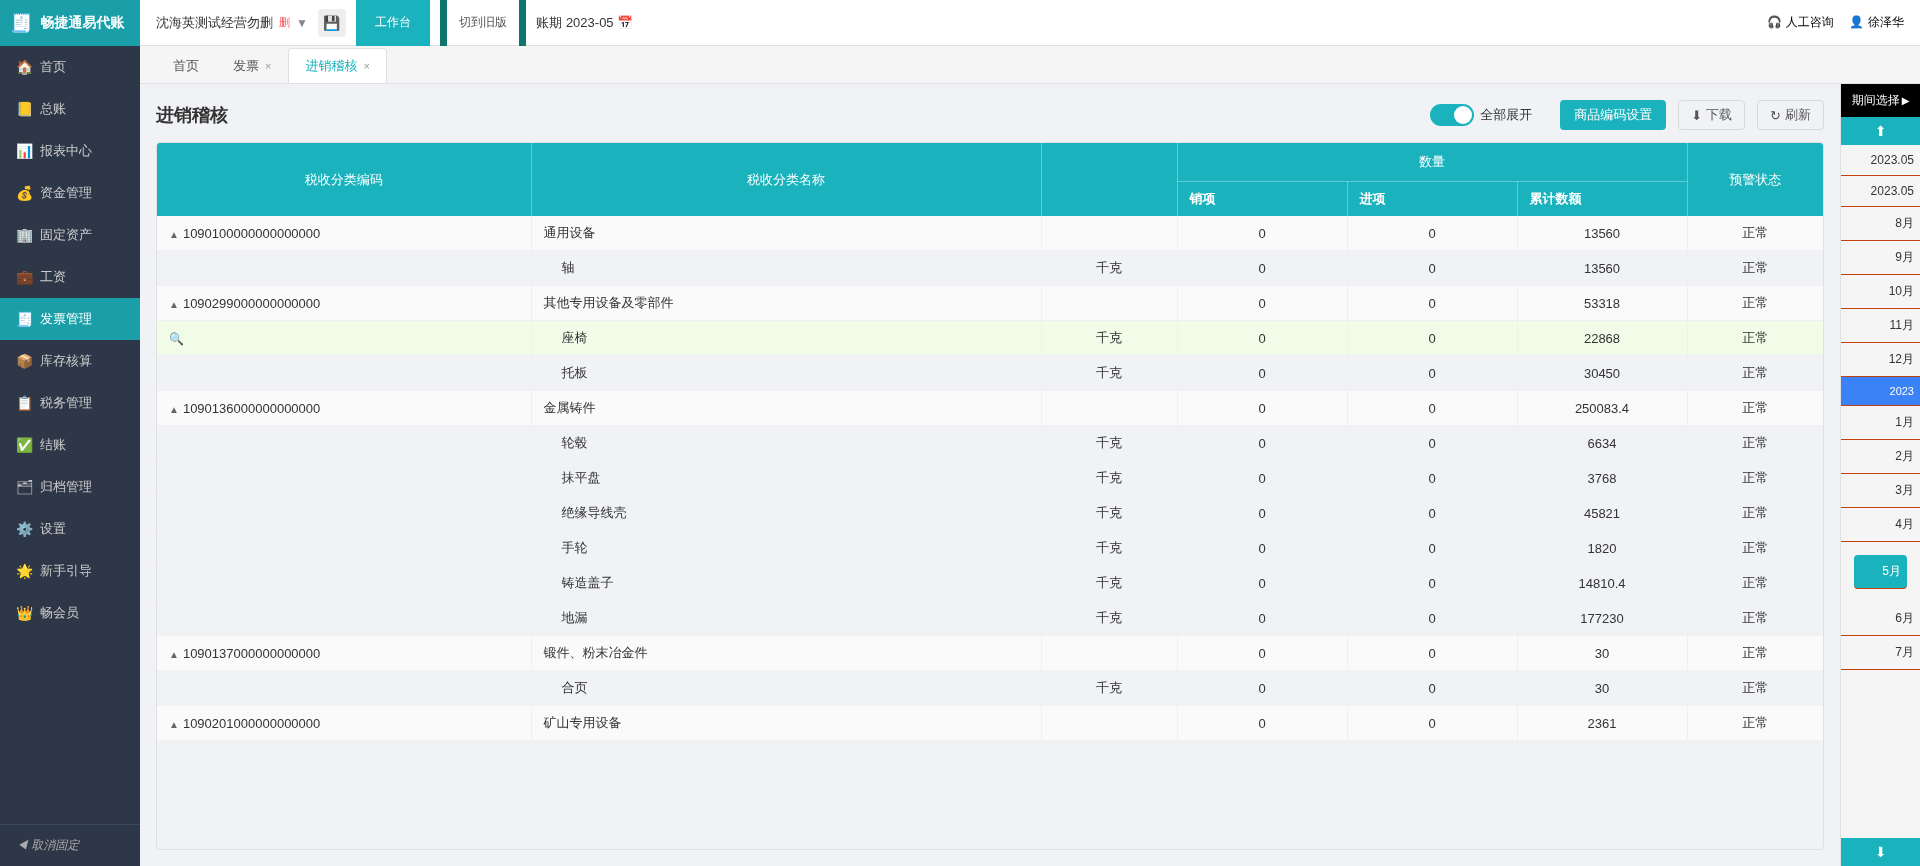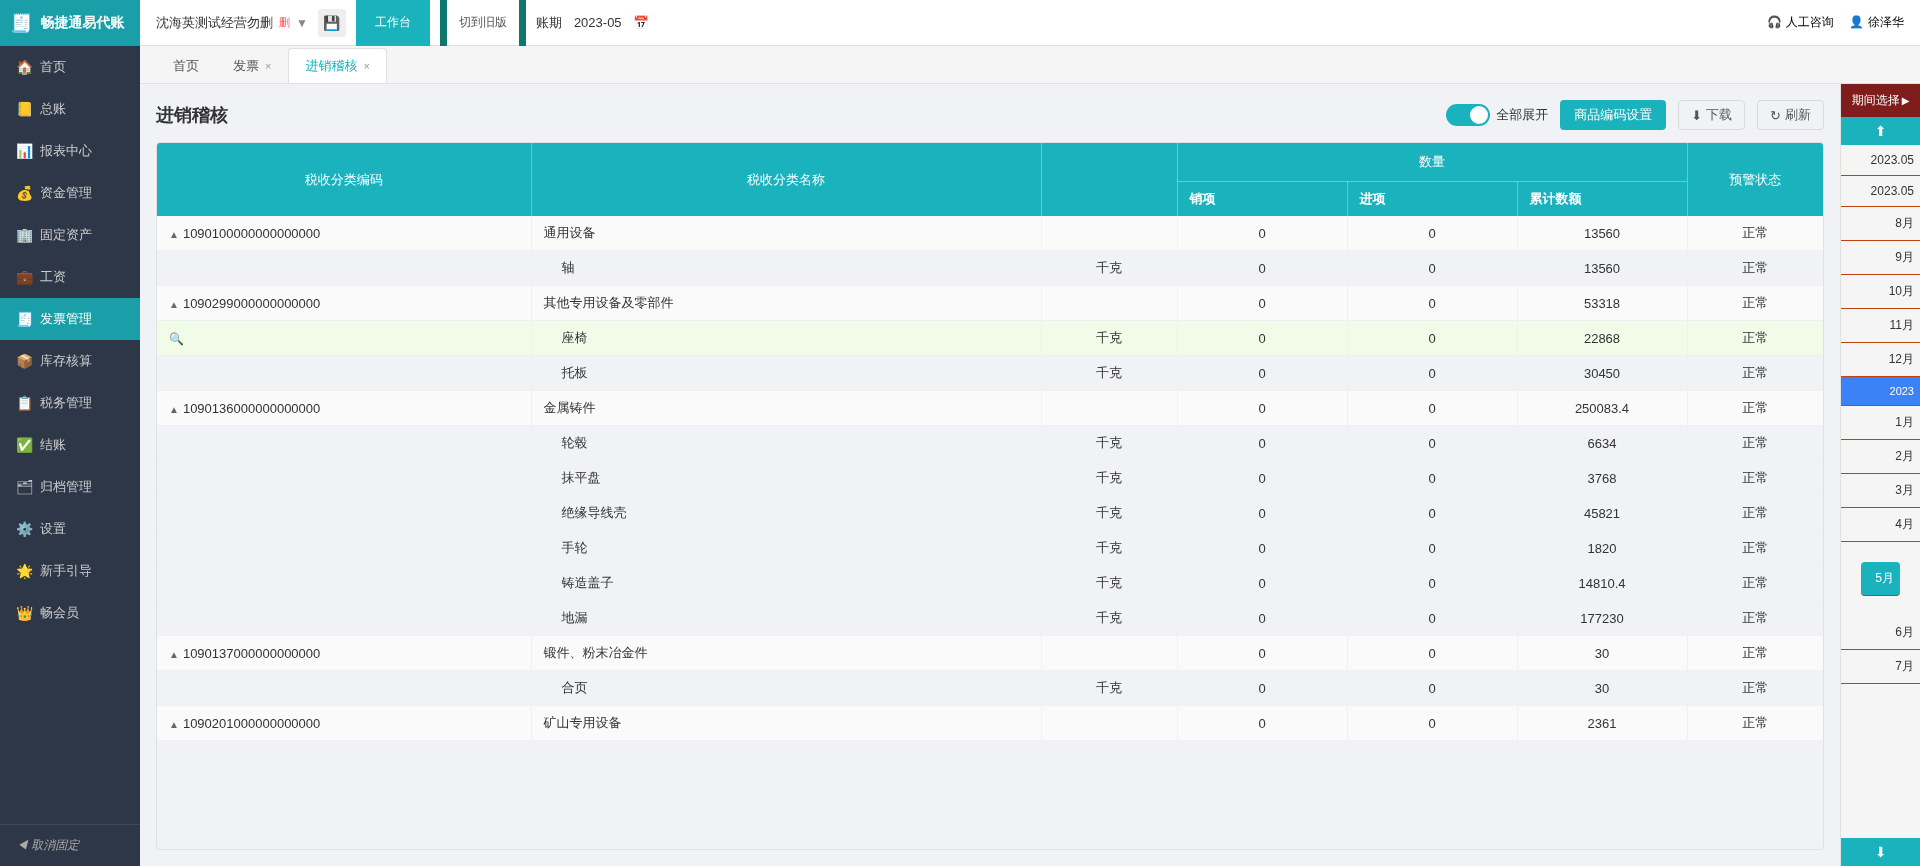--- a/index.html
+++ b/index.html
@@ -18,39 +18,39 @@
     .main { flex: 1; display: flex; flex-direction: column; overflow: hidden; }
 
     
     .topbar { background: #fff; border-bottom: 1px solid #e0e0e0; padding: 0 16px; height: 46px; display: flex; align-items: center; gap: 10px; }
     .topbar-company { display: flex; align-items: center; gap: 6px; font-size: 13px; color: #333; }
     .topbar-company-name { font-weight: 500; }
     .topbar-company-del { color: #ff4d4f; font-size: 11px; cursor: pointer; }
     .topbar-company-arrow { color: #888; font-size: 12px; cursor: pointer; }
     .topbar-btn { background: none; border: 7px solid #0f766e; border-radius: 4px; padding: 15px 12px; cursor: pointer; font-size: 12px; color: #555; }
     .topbar-btn.primary { background: #1ab3bd; color: #fff; border-color: #1ab3bd; }
-    .topbar-period { font-size: 13px; color: #333; display: flex; align-items: center; gap: 12px; }
+    .topbar-period { font-size: 13px; color: #333; display: flex; align-items: center; gap: 4px; }
     .topbar-right { margin-left: auto; display: flex; align-items: center; gap: 16px; font-size: 12px; color: #000000; }
     .topbar-save-icon { width: 28px; height: 28px; background: #eee; border-radius: 4px; display: flex; align-items: center; justify-content: center; cursor: pointer; font-size: 14px; }
 
     
     .tabbar { background: #f5f5f5; border-bottom: 1px solid #e0e0e0; padding: 0 16px; display: flex; align-items: flex-end; height: 38px; }
     .tab { padding: 8px 16px; cursor: pointer; font-size: 13px; color: #555; border: 1px solid transparent; border-bottom: none; border-radius: 4px 4px 0 0; background: transparent; display: flex; align-items: center; gap: 6px; }
     .tab.active { background: #fff; border-color: #e0e0e0; color: #1ab3bd; font-weight: 500; }
     .tab-close { font-size: 11px; color: #999; cursor: pointer; }
     .page-inner { flex: 1; overflow: hidden; display: flex; flex-direction: column; padding: 16px; }
 
     
     .page-header { display: flex; align-items: center; justify-content: space-between; margin-bottom: 12px; }
     .page-title { font-size: 18px; font-weight: 600; color: #333; }
     .page-actions { display: flex; align-items: center; gap: 12px; }
     .toggle-switch { display: flex; align-items: center; gap: 6px; font-size: 13px; color: #333; }
     .toggle-track { width: 44px; height: 22px; background: #1ab3bd; border-radius: 11px; position: relative; cursor: pointer; }
     .toggle-thumb { width: 18px; height: 18px; background: #fff; border-radius: 50%; position: absolute; top: 2px; right: 2px; }
-    .btn-setting { background: #1ab3bd; color: #fff; border: none; border-radius: 4px; padding: 6px 14px; font-size: 13px; cursor: pointer; }
+    .btn-setting { background: #1ab3bd; color: #fff; border: none; border-radius: 4px; padding: 6px 14px; font-size: 13px; cursor: pointer; margin-left: 16px; }
     .btn-download { background: none; border: 1px solid #d9d9d9; border-radius: 4px; padding: 5px 12px; font-size: 13px; cursor: pointer; color: #555; display: flex; align-items: center; gap: 4px; }
     .btn-refresh { background: none; border: 1px solid #d9d9d9; border-radius: 4px; padding: 5px 12px; font-size: 13px; cursor: pointer; color: #555; display: flex; align-items: center; gap: 4px; }
 
     
     .table-wrapper { flex: 1; overflow: auto; border: 1px solid #e0e0e0; border-radius: 4px; }
     table { width: 100%; border-collapse: collapse; min-width: 900px; }
     thead tr:first-child th { background: #1ab3bd; color: #fff; padding: 10px 24px; text-align: center; font-size: 13px; font-weight: 500; border-right: 1px solid rgba(255,255,255,0.3); }
     thead tr:first-child th:last-child { border-right: none; }
     thead tr.subheader th { background: #1ab3bd; color: #fff; padding: 8px 12px; text-align: left; font-size: 13px; border-right: 1px solid rgba(255,255,255,0.3); border-top: 1px solid rgba(255,255,255,0.3); }
     tbody tr { border-bottom: 1px solid #f0f0f0; }
@@ -62,25 +62,25 @@
     .col-unit { width: 80px; text-align: center; }
     .col-num { width: 100px; text-align: center; }
     .col-status { width: 80px; text-align: center; }
     .indent { padding-left: 30px; }
     .group-row td { font-weight: 400; background: #fafafa; }
     .collapse-icon { color: #666; font-size: 10px; margin-right: 4px; cursor: pointer; }
     .search-icon-cell { color: #aaa; font-size: 12px; cursor: pointer; }
 
     
     .right-panel { width: 80px; background: #f5f5f5; border-left: 1px solid #e0e0e0; display: flex; flex-direction: column; }
-    .right-panel-header { background: #7f1d1d; color: #fff; text-align: center; padding: 8px 4px; font-size: 12px; cursor: pointer; display: flex; align-items: center; justify-content: center; gap: 2px; }
+    .right-panel-header { background: #000000; color: #fff; text-align: center; padding: 8px 4px; font-size: 12px; cursor: pointer; display: flex; align-items: center; justify-content: center; gap: 2px; }
     .panel-arrow { font-size: 10px; }
     .period-list { flex: 1; overflow-y: auto; }
     .period-item { padding: 8px 6px; text-align: right; font-size: 12px; color: #333; cursor: pointer; border-bottom: 1px solid #c2410c; }
-    .period-item.active { background: #1ab3bd; color: #fff; border-radius: 4px; margin: 20px; }
+    .period-item.active { background: #1ab3bd; color: #fff; border-radius: 4px; margin: 13px; }
     .period-item.year-marker { background: #3b82f6; color: #fff; font-size: 11px; }
     .panel-nav-up { background: #1ab3bd; color: #fff; text-align: center; padding: 6px; cursor: pointer; font-size: 14px; }
     .panel-nav-down { background: #1ab3bd; color: #fff; text-align: center; padding: 6px; cursor: pointer; font-size: 14px; }
 
     .page-wrapper { display: flex; flex: 1; overflow: hidden; position: relative; }
   </style>
 </head>
 <body>
 
 <div class="sidebar">

